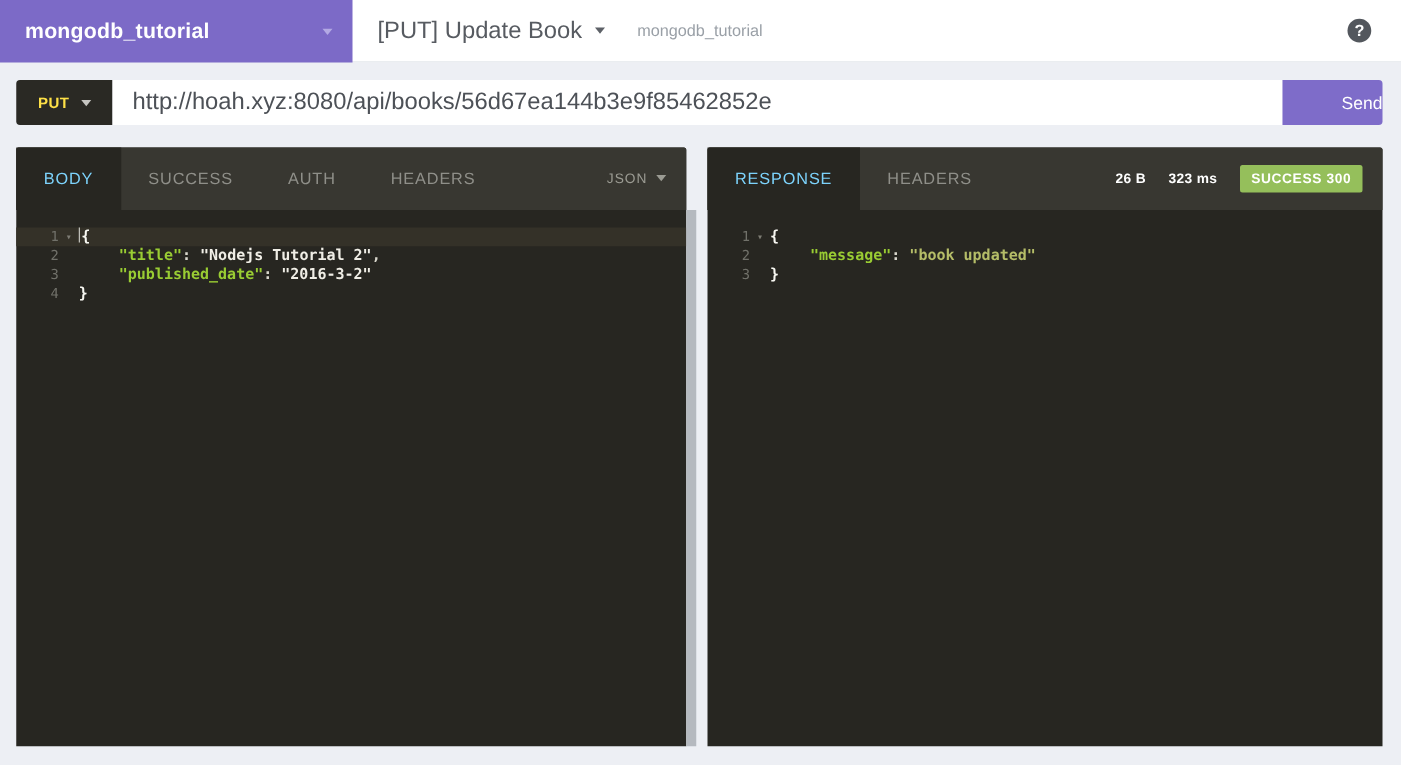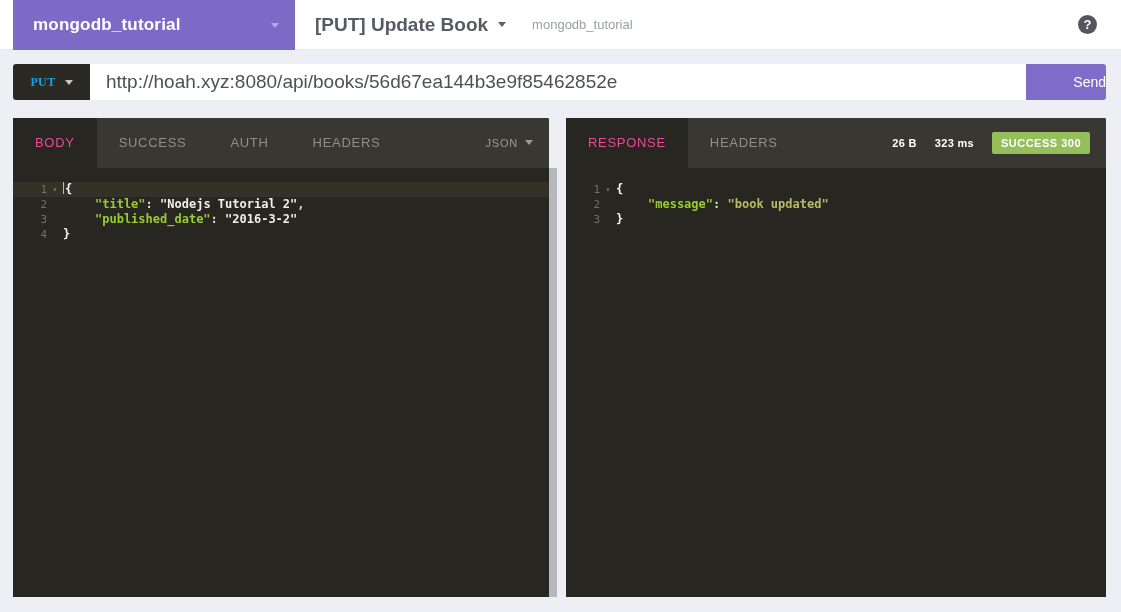--- a/index.html
+++ b/index.html
@@ -8,51 +8,51 @@
     position:relative;
     background:#edeff4;
     font-family:"Liberation Sans", sans-serif;
     overflow:hidden;
   }
 
   
   .top-header {
     position:absolute; left:0; top:0; width:1121px; height:50px;
     background:#ffffff; border-bottom:1px solid #e4e7eb;
-    display:flex; align-items:center;padding-left:13px;
+    display:flex; align-items:center;
   }
   .workspace {
     width:282px; height:50px; background:#7c6ac7;
     display:flex; align-items:center; position:relative;
     flex-shrink:0; cursor:pointer;
   }
   .ws-label { color:#ffffff; font-size:17px; font-weight:bold; margin-left:20px; letter-spacing:0.2px; }
   .car { width:0; height:0; border:4px solid transparent; border-top:5px solid currentColor; display:inline-block; }
   .ws-car { position:absolute; right:16px; top:23px; color:#b3a9e4; }
-  .title-wrap { display:flex; align-items:center; margin-left:20px; cursor:pointer;font-weight:bold; }
+  .title-wrap { display:flex; align-items:center; margin-left:20px; cursor:pointer; }
   .req-title { font-size:19px; color:#575b61; }
   .title-car { color:#5d6167; margin-left:10px; margin-top:3px; }
   .subtitle { font-size:13px; color:#9aa0a7; margin-left:26px; }
   .help {
     position:absolute; right:24px; top:15px; width:19px; height:19px;
     background:#53575d; border-radius:50%; color:#ffffff;
     font-size:13px; font-weight:bold; text-align:center; line-height:19px;
     cursor:pointer;
   }
 
   
   .request-bar {
     position:absolute; left:13px; top:64px; width:1093px; height:36px;
     display:flex;
   }
   .method-btn {
     width:77px; height:36px; background:#2a2924; border:none;
-    border-radius:3px 0 0 3px; color:#0ea5e9; font-size:12px; font-weight:bold;
+    border-radius:3px 0 0 3px; color:#fde047; font-size:12px; font-weight:bold;
     display:flex; align-items:center; justify-content:center; gap:9px;
-    font-family:Liberation Serif, serif; cursor:pointer; letter-spacing:0.4px;
+    font-family:Liberation Sans, sans-serif; cursor:pointer; letter-spacing:0.4px;
   }
   .method-car { color:#c6c5c1; margin-top:4px; }
   .url-input {
     flex:1; border:none; outline:none; background:#ffffff;
     padding:0 16px; font-size:19px; color:#4d5157;
     font-family:"Liberation Sans", sans-serif;
   }
   .send-btn {
     width:80px; height:36px; background:#7e6cc9; border:none;
     border-radius:0 3px 3px 0; color:#ffffff; font-size:14px;
@@ -70,21 +70,21 @@
   .tabbar {
     height:50px; background:#383731;
     display:flex; align-items:stretch; justify-content:space-between;
     border-radius:2px 2px 0 0;
   }
   .tabs { display:flex; align-items:stretch; }
   .tab {
     padding:0 22px; line-height:50px; font-size:13px; letter-spacing:0.7px;
     color:#8f8f89; cursor:pointer; white-space:nowrap;
   }
-  .tab.active { background:#272621; color:#ec4899; }
+  .tab.active { background:#272621; color:#7dd3fc; }
   .bar-right { display:flex; align-items:center; margin-right:16px; gap:18px; }
   .format-sel { display:flex; align-items:center; gap:7px; color:#9b9b93;
     font-size:11px; letter-spacing:0.8px; cursor:pointer; }
   .fmt-car { color:#9b9b93; margin-top:3px; }
   .stat { color:#ffffff; font-size:11px; font-weight:bold; letter-spacing:0.3px; }
   .badge {
     background:#95bf5b; color:#ffffff; font-size:11px; font-weight:bold;
     padding:5px 9px; border-radius:2px; letter-spacing:0.5px;
   }
 

